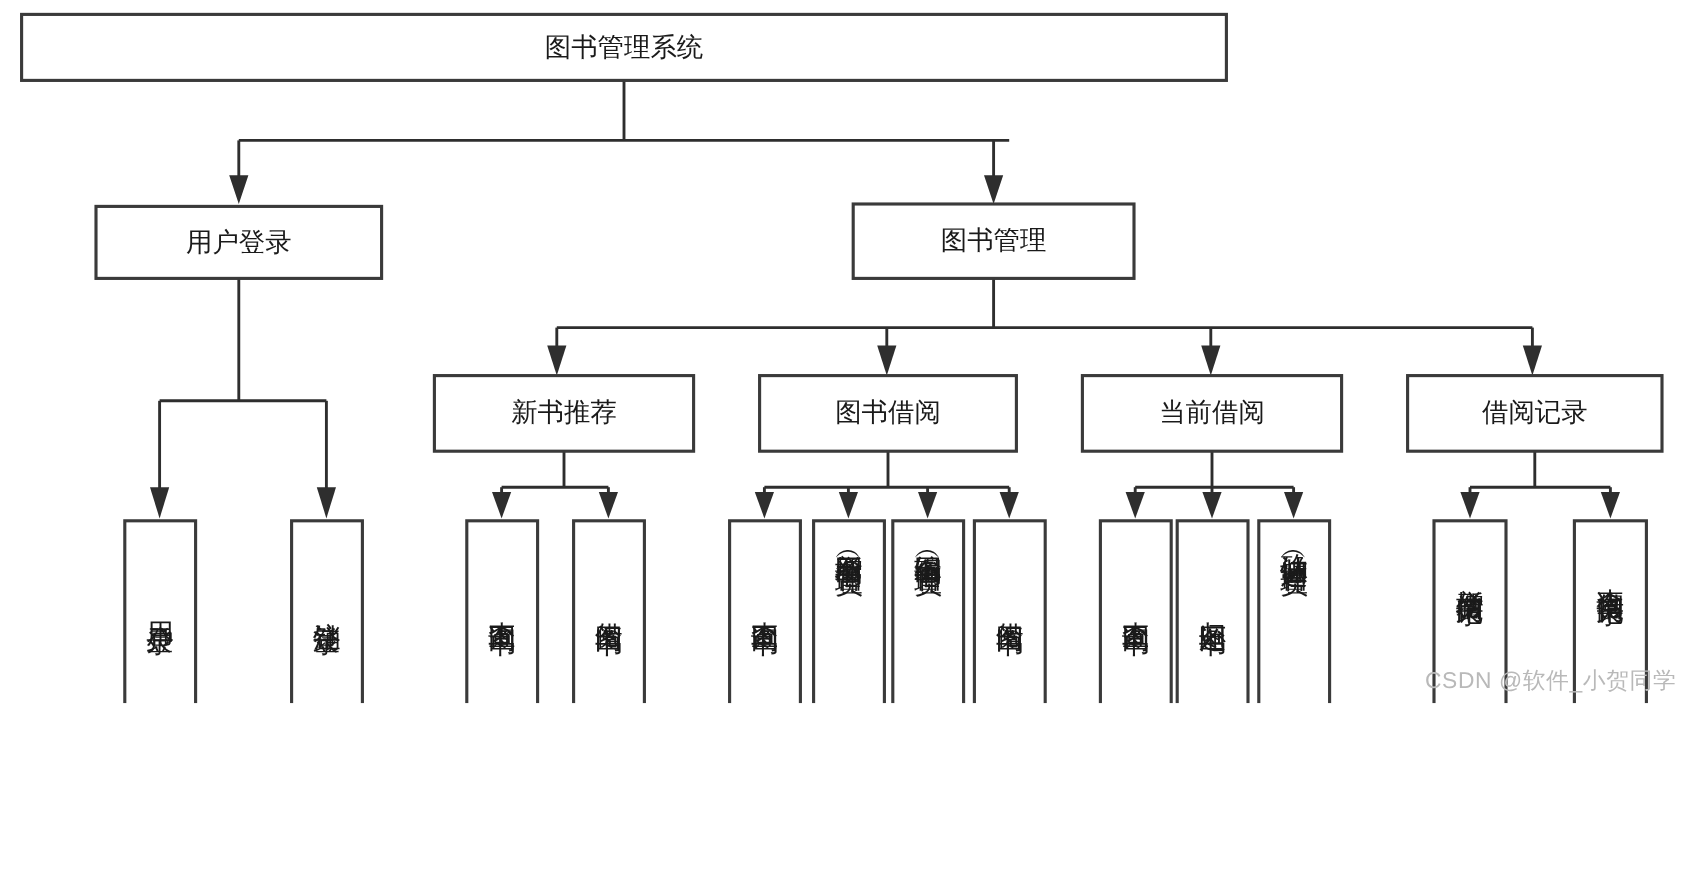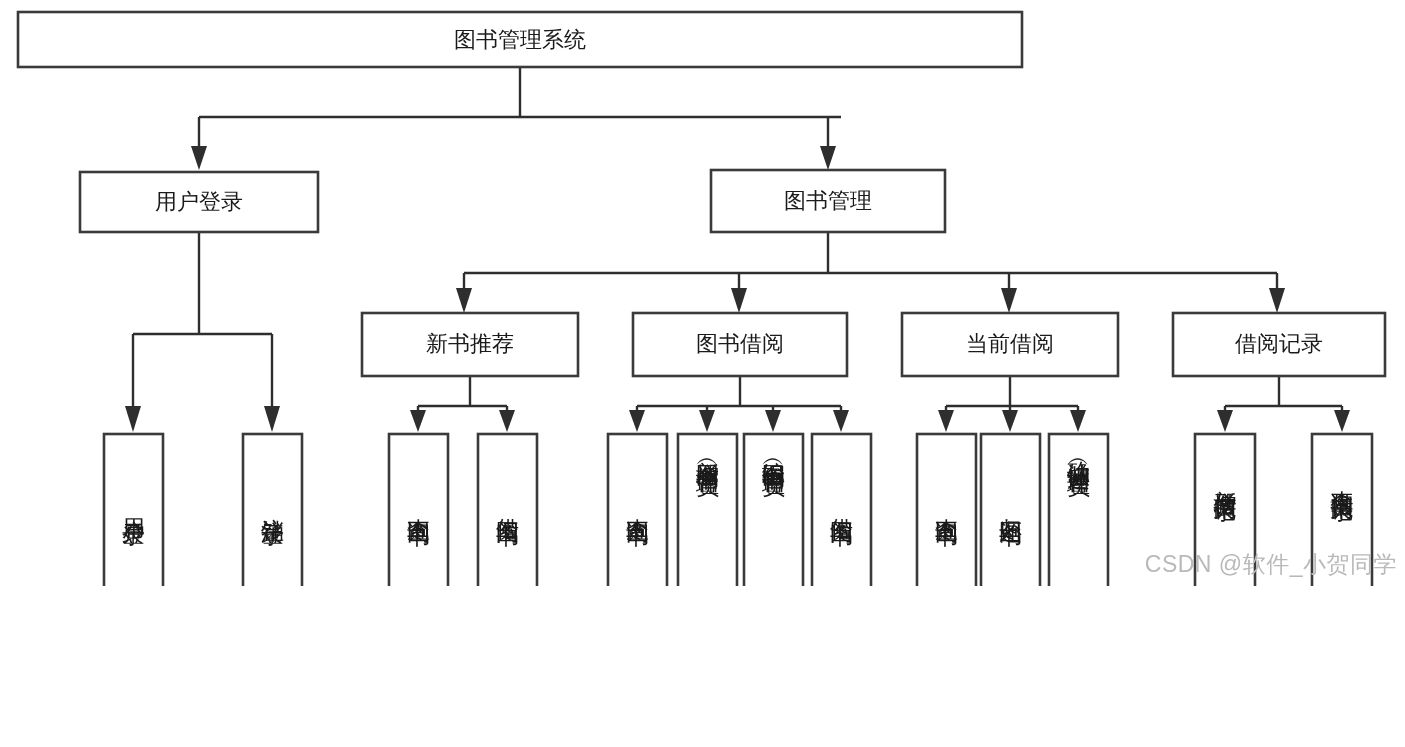--- a/index.html
+++ b/index.html
@@ -64,21 +64,21 @@
     line-height: 1.08;
     letter-spacing: 2px;
     color: #1a1a1a;
     white-space: nowrap;
   }
   .watermark {
     position: absolute;
     right: 8px;
     bottom: 6px;
     font-family: "Liberation Sans", "DejaVu Sans", sans-serif;
-    font-size: 23px;
+    font-size: 19px;
     color: #b9b9b9;
     letter-spacing: 0.5px;
     white-space: nowrap;
   }
 </style>
 </head>
 <body>
 
 <div id="canvas">
 

